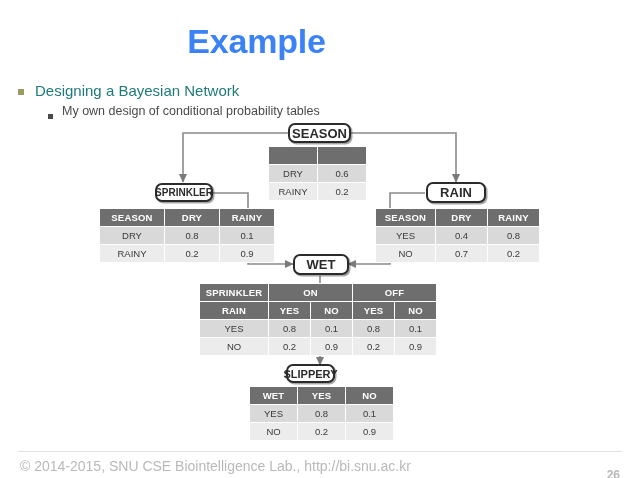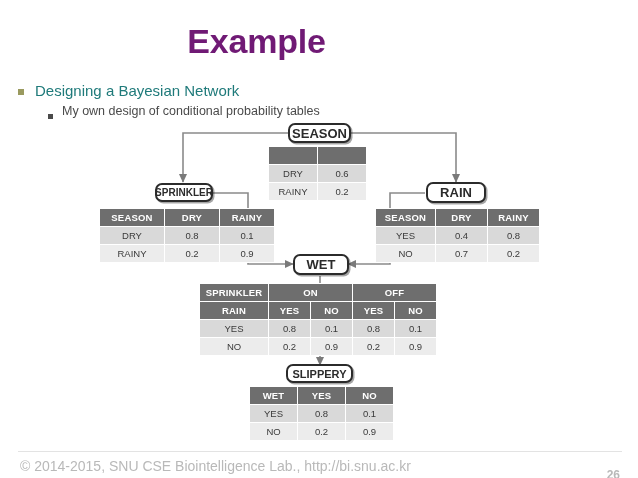--- a/index.html
+++ b/index.html
@@ -9,21 +9,21 @@
     font-family:"Liberation Sans","DejaVu Sans",sans-serif;
     overflow:hidden;
     position:relative;
   }
   .slide{position:relative;width:638px;height:478px;}
 
   
   .title{
     position:absolute;top:22px;left:0;width:513px;
     text-align:center;
-    font-size:34px;font-weight:bold;color:#701a75;
+    font-size:34px;font-weight:bold;color:#3b82f6;
     letter-spacing:-0.2px;
     font-family:"Liberation Sans","DejaVu Sans",sans-serif;
   }
 
   
   .bullet-l1{
     position:absolute;left:18px;top:82px;
     display:flex;align-items:flex-start;
   }
   .bullet-l1 .sq{
@@ -144,21 +144,21 @@
   </div>
 
   <div class="node" style="left:426px;top:182px;width:60px;height:21px;font-size:13px;">
     <span>RAIN</span>
   </div>
 
   <div class="node" style="left:293px;top:254px;width:56px;height:21px;font-size:13px;">
     <span>WET</span>
   </div>
 
-  <div class="node" style="left:286px;top:364px;width:67px;height:19px;font-size:11px;text-align:center;">
+  <div class="node" style="left:286px;top:364px;width:49px;height:19px;font-size:11px;text-align:center;">
     <span>SLIPPERY</span>
   </div>
 
   <table class="cpt" style="left:268px;top:146px;width:98px;">
     <colgroup>
         <col style="width:49px">
         <col style="width:49px">
       </colgroup>
     <thead>
       <tr>

